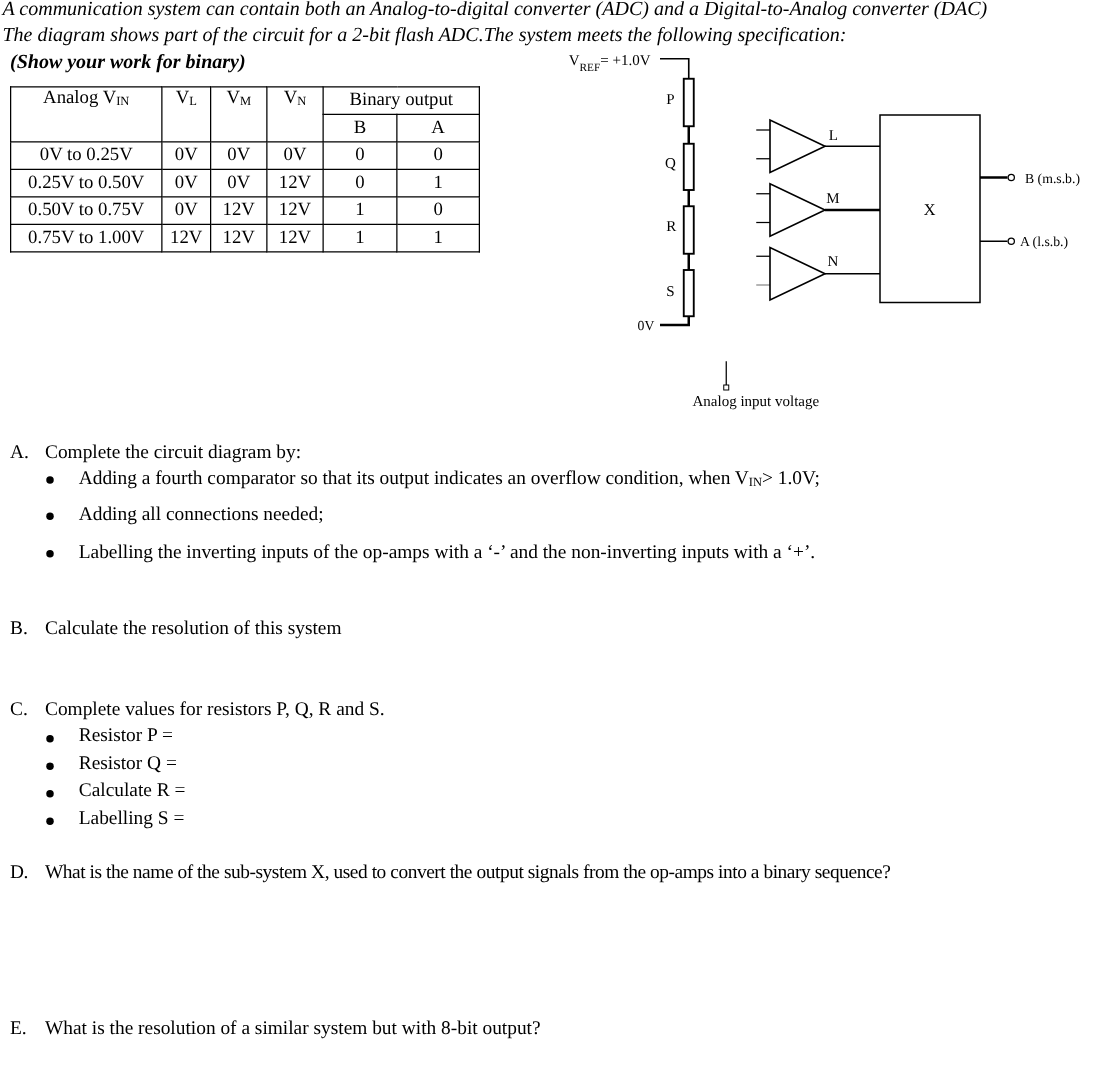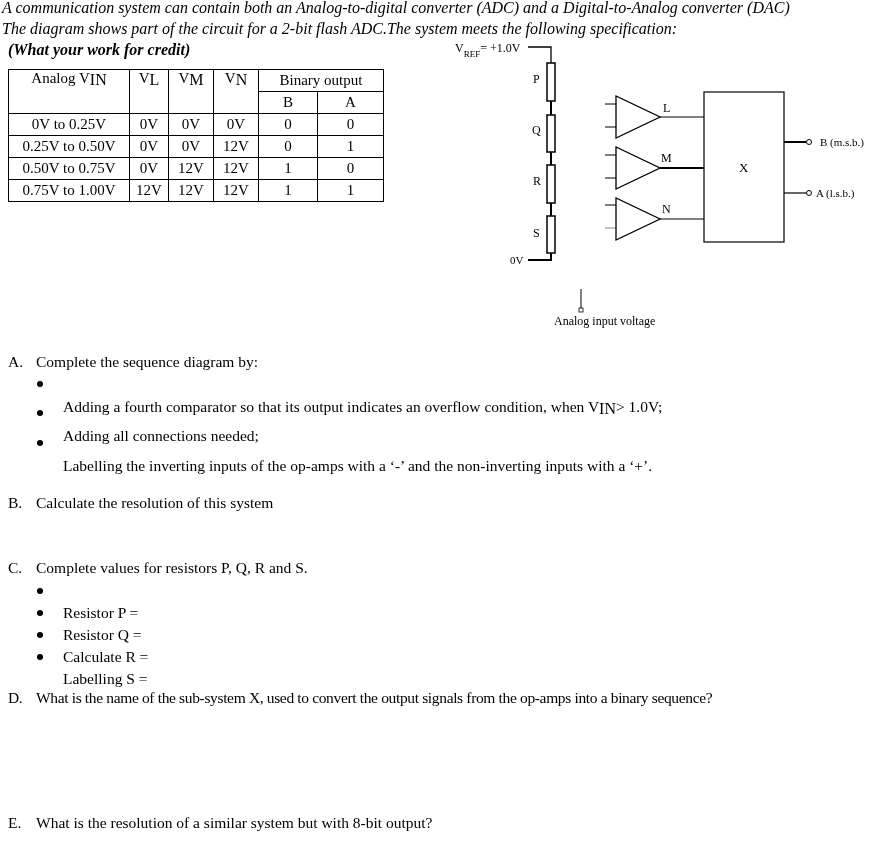--- a/index.html
+++ b/index.html
@@ -5,32 +5,32 @@
   html, body { margin:0; padding:0; background:#ffffff; }
   body { width:879px; height:858px; position:relative; overflow:hidden;
          font-family:"Liberation Serif", "DejaVu Serif", serif; color:#000; }
   .abs { position:absolute; white-space:nowrap; }
   .intro { font-style:italic; font-size:16px; line-height:20px; left:2px; }
   .bold-italic { font-style:italic; font-weight:bold; font-size:16px; }
   table.spec { position:absolute; left:8px; top:69px; border-collapse:collapse;
                font-size:15px; }
   table.spec td, table.spec th { border:1px solid #000; text-align:center;
                font-weight:normal; padding:0 4px; height:21px; }
-  sub { font-size:16px; vertical-align:-2px;font-family:Liberation Serif, serif; }
+  sub { font-size:10px; vertical-align:-2px;font-family:Liberation Serif, serif; }
   .q { font-size:15.5px; }
-  .bullet { font-size:15.5px;margin-top:24px; }
+  .bullet { font-size:15.5px; }
   .dot { position:absolute; width:6px; height:6px; border-radius:50%; background:#000; }
   svg text { font-family:"Liberation Serif","DejaVu Serif",serif; }
 </style>
 </head>
 <body>
 
 <div class="abs intro" style="top:-2px;">A communication system can contain both an Analog-to-digital converter (ADC) and a Digital-to-Analog converter (DAC)</div>
 <div class="abs intro" style="top:19px;">The diagram shows part of the circuit for a 2-bit flash ADC.The system meets the following specification:</div>
-<div class="abs bold-italic" style="top:41px; left:8px;">(What your work for credit)</div>
+<div class="abs bold-italic" style="top:41px; left:8px;">(Show your work for binary)</div>
 
 <table class="spec">
   <tbody>
       <tr>
     <th rowspan="2" style="width:112px; vertical-align:top;"><span>Analog V</span><sub>IN</sub></th>
     <th rowspan="2" style="width:30px; vertical-align:top;"><span>V</span><sub>L</sub></th>
     <th rowspan="2" style="width:36px; vertical-align:top;"><span>V</span><sub>M</sub></th>
     <th rowspan="2" style="width:36px; vertical-align:top;"><span>V</span><sub>N</sub></th>
     <th colspan="2">Binary output</th>
   </tr>
@@ -139,21 +139,21 @@
   </g>
 
   <g>
     <line x1="581" y1="289" x2="581" y2="308" stroke="#000"></line>
     <rect x="579" y="308" width="4" height="4" fill="#fff" stroke="#000" stroke-width="0.8"></rect>
     <text x="554" y="325" font-size="12">Analog input voltage</text>
   </g>
 </svg>
 
 <div class="abs q" style="left:8px; top:353px;">
-  <span style="display:inline-block; width:28px;">A.</span><span>Complete the sequence diagram by:</span>
+  <span style="display:inline-block; width:28px;">A.</span><span>Complete the circuit diagram by:</span>
 </div>
 <div class="dot" style="left:37px; top:381px;"></div>
 <div class="abs bullet" style="left:63px; top:374px;">
   <span>Adding a fourth comparator so that its output indicates an overflow condition, when V</span><sub>IN</sub><span>&gt; 1.0V;</span>
 </div>
 <div class="dot" style="left:37px; top:410px;"></div>
 <div class="abs bullet" style="left:63px; top:403px;">Adding all connections needed;</div>
 <div class="dot" style="left:37px; top:440px;"></div>
 <div class="abs bullet" style="left:63px; top:433px;">Labelling the inverting inputs of the op-amps with a ‘-’ and the non-inverting inputs with a ‘+’.</div>
 

